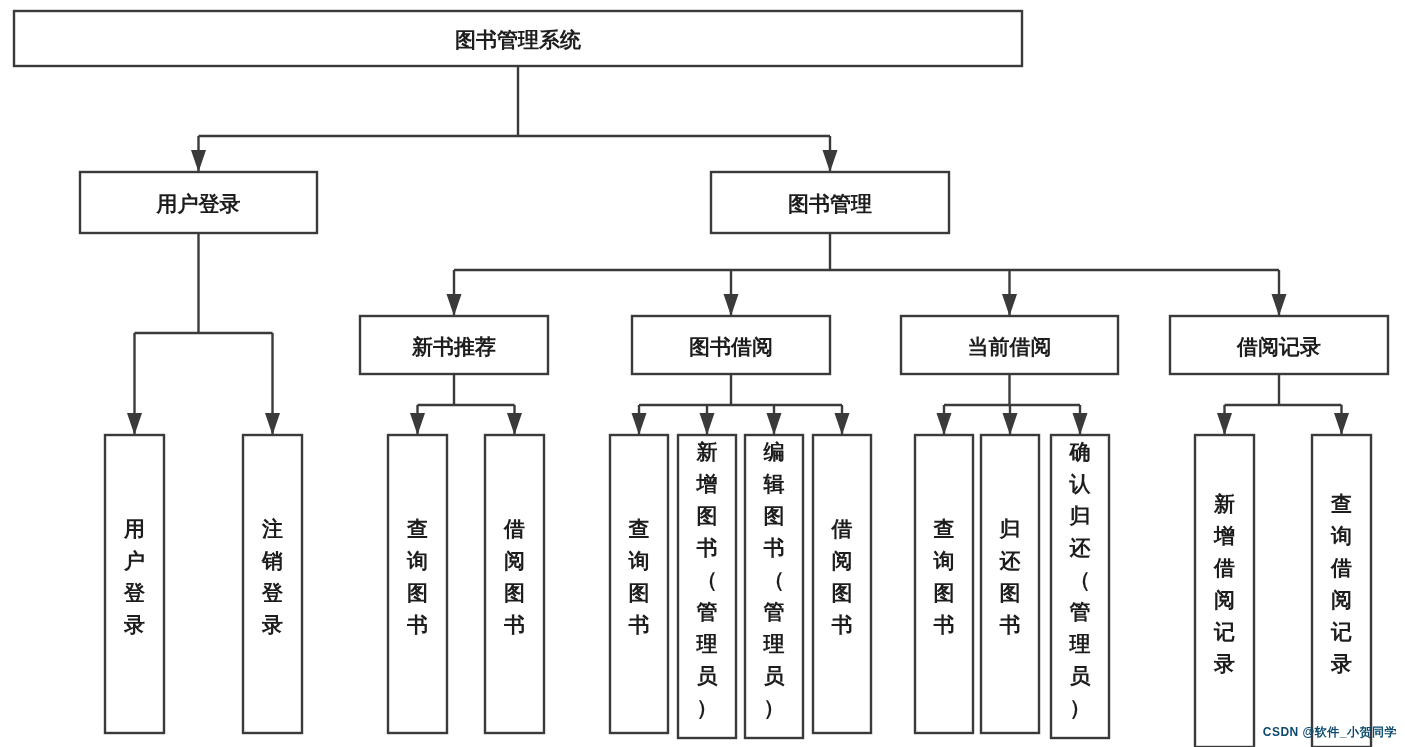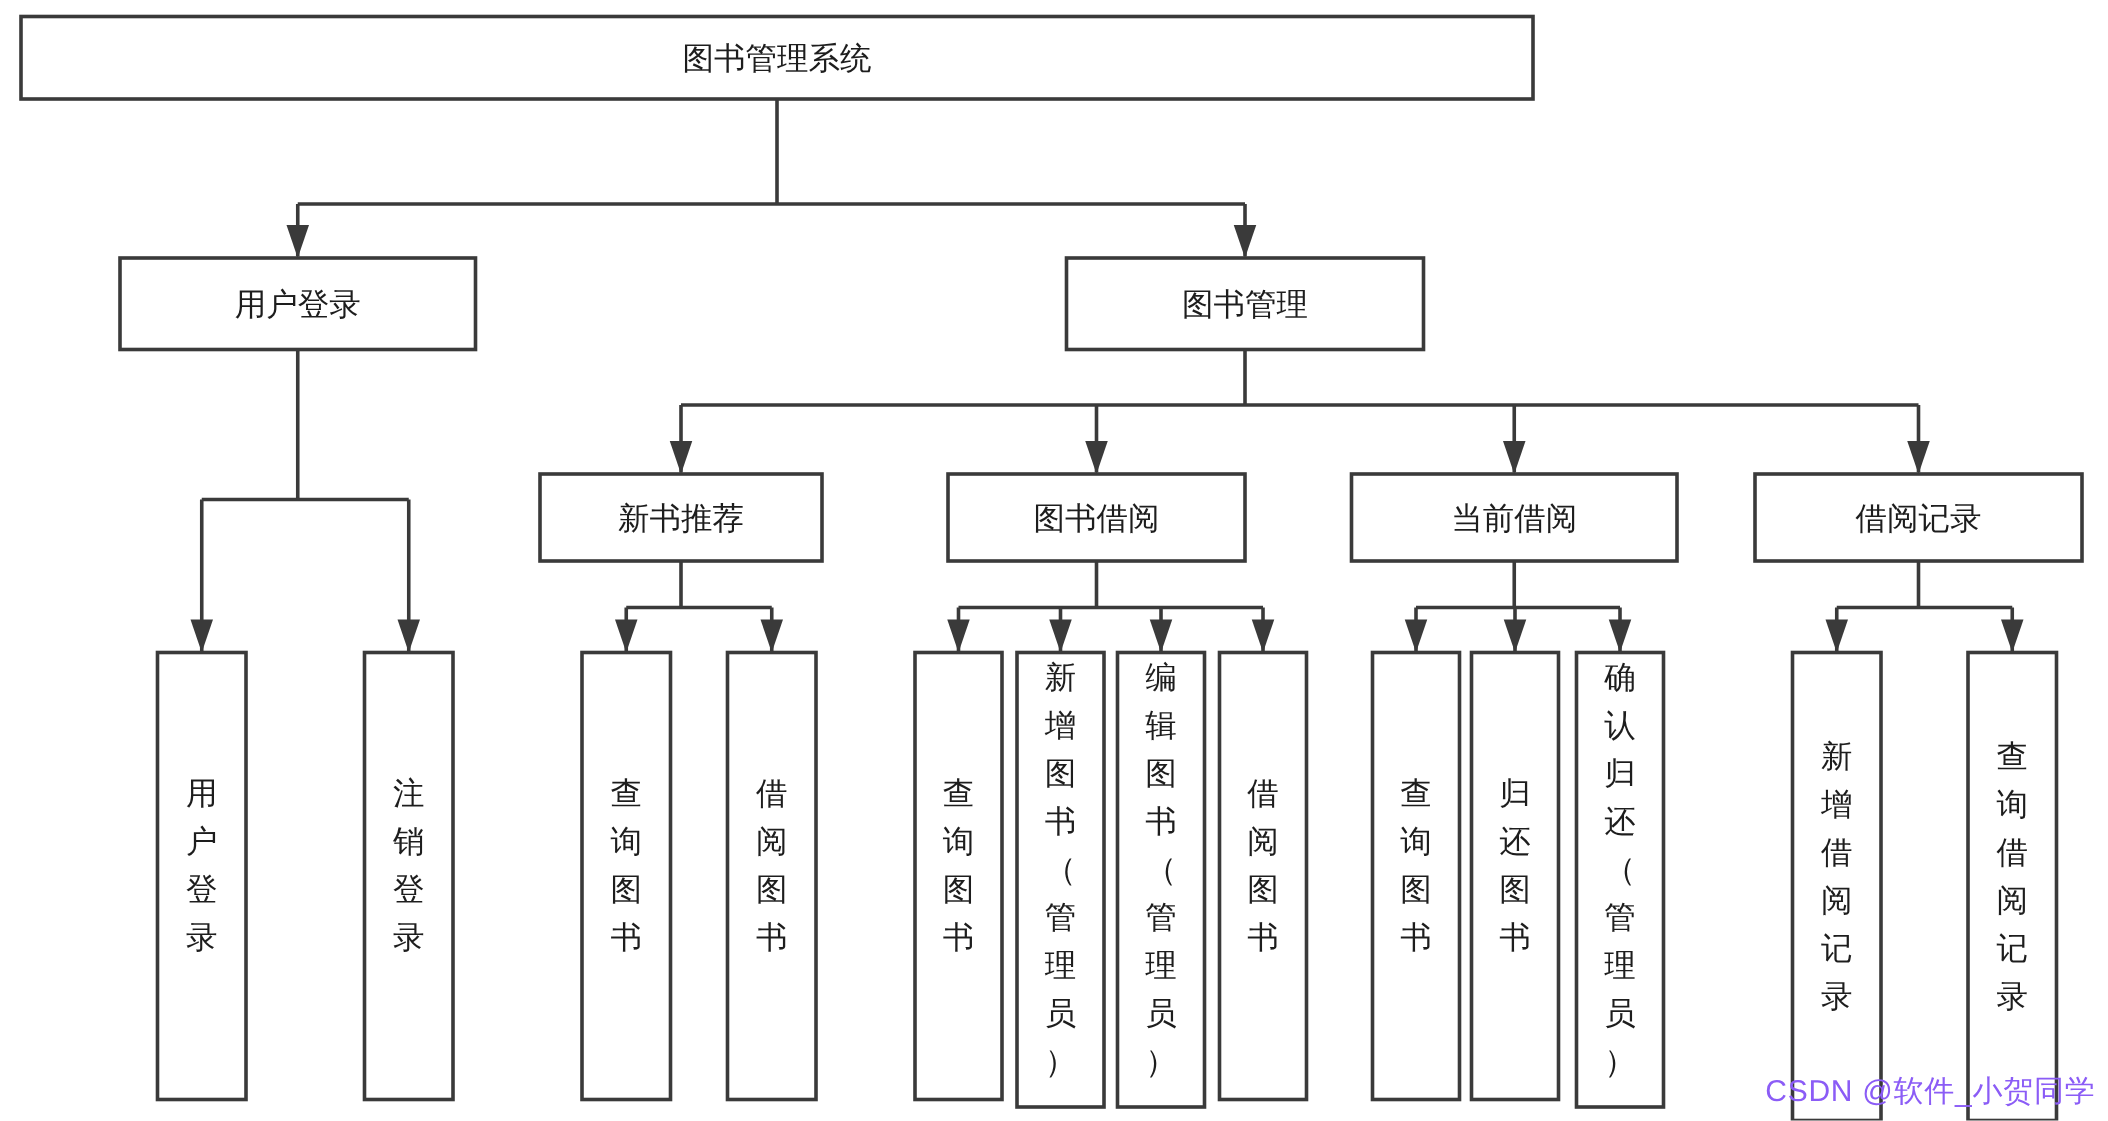--- a/index.html
+++ b/index.html
@@ -13,20 +13,21 @@
     position: relative;
     overflow: hidden;
     font-family: "Liberation Sans", "DejaVu Sans", sans-serif;
   }
   #diagram-root {
     position: absolute;
     left: 0;
     top: 0;
     width: 1405px;
     height: 747px;
+    font-weight: bold;
   }
   svg.diagram-canvas {
     display: block;
     width: 1405px;
     height: 747px;
   }
   .node-box {
     fill: #ffffff;
     stroke: #3a3a3a;
     stroke-width: 2.4;
@@ -57,22 +58,22 @@
   .vert-char {
     font-family: "Liberation Sans", "DejaVu Sans", sans-serif;
     font-size: 21px;
     fill: #1d1d1d;
   }
   .watermark-text {
     position: absolute;
     right: 8px;
     bottom: 6px;
     font-family: "Liberation Sans", "DejaVu Sans", sans-serif;
-    font-size: 20px;
-    color: #8b5cf6;
+    font-size: 12px;
+    color: #0c4a6e;
     letter-spacing: 0.5px;
     white-space: nowrap;
     user-select: none;
   }
 </style>
 </head>
 <body>
 
 <div id="diagram-root">
   <svg class="diagram-canvas" viewBox="0 0 1405 747">

